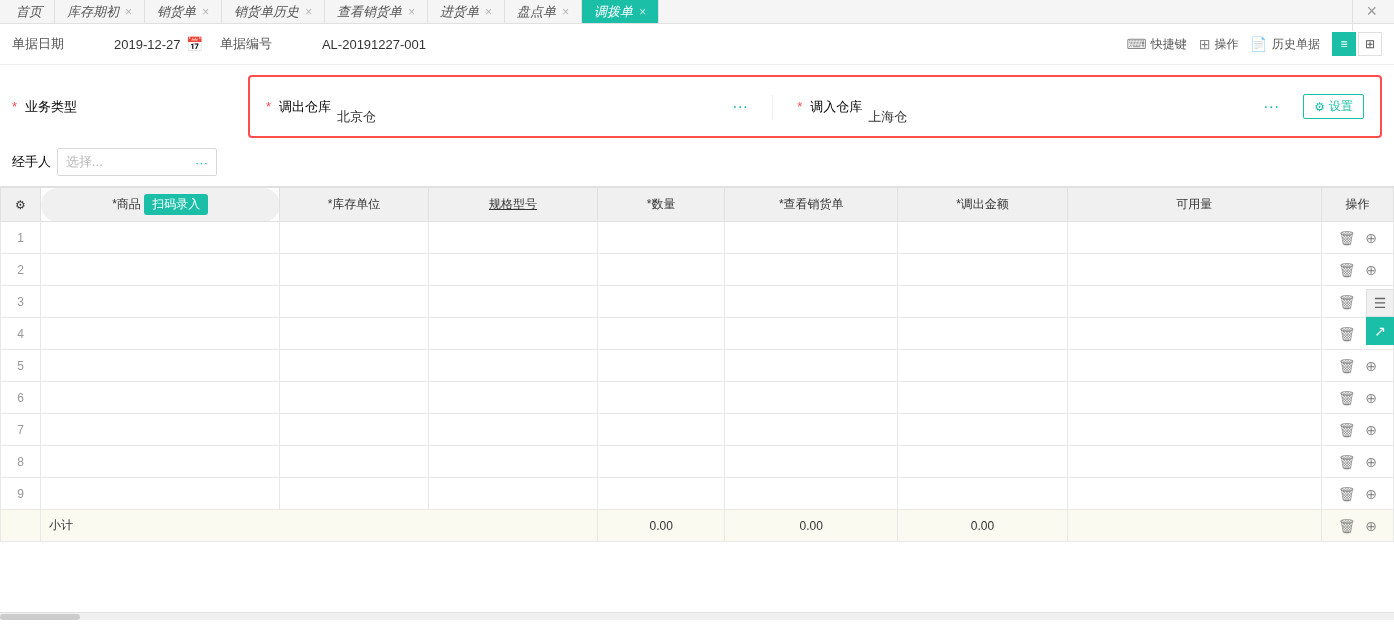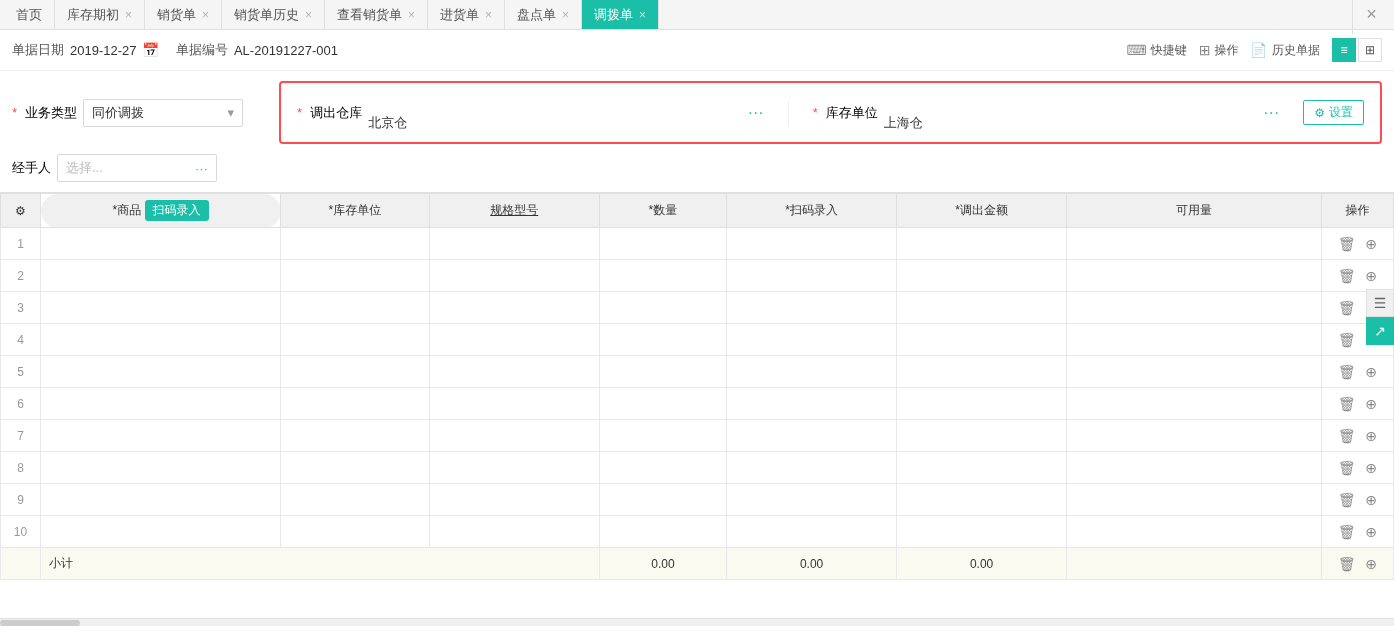--- a/index.html
+++ b/index.html
@@ -1,21 +1,21 @@
 <!DOCTYPE html>
 <html><head>
   <meta charset="utf-8">
   <style>
     * { box-sizing: border-box; margin: 0; padding: 0; }
     body { font-family: "Microsoft YaHei", "PingFang SC", Arial, sans-serif; font-size: 13px; color: #333; background: #fff; overflow: hidden; }
 
     
     .tab-bar {
       display: flex; align-items: center; border-bottom: 1px solid #e0e0e0;
-      background: #f5f5f5; height: 30px; padding: 0 4px;
+      background: #f5f5f5; height: 24px; padding: 0 4px; font-style: italic;
     }
     .tab-item {
       display: flex; align-items: center; padding: 0 12px; height: 100%;
       cursor: pointer; font-size: 13px; color: #555; border-right: 1px solid #e0e0e0;
       white-space: nowrap; position: relative;
     }
     .tab-item.active {
       background: #1bbfa7; color: #fff;
     }
     .tab-item .tab-close {
@@ -30,21 +30,21 @@
       border-left: 1px solid #e0e0e0;
     }
 
     
     .toolbar {
       display: flex; align-items: center; padding: 8px 12px; border-bottom: 1px solid #eee;
       gap: 16px;
     }
     .toolbar-field { display: flex; align-items: center; gap: 6px; }
     .toolbar-label { color: #555; }
-    .toolbar-value { color: #333; font-weight: 500; }
+    .toolbar-value { color: #333; font-weight: 500; margin-left: 44px; }
     .calendar-icon { color: #1bbfa7; cursor: pointer; font-size: 14px; }
 
     .toolbar-right {
       margin-left: auto; display: flex; align-items: center; gap: 12px;
     }
     .toolbar-right-item {
       display: flex; align-items: center; gap: 4px; color: #555; cursor: pointer; font-size: 12px;
     }
     .toolbar-right-item .icon { font-size: 14px; color: #888; }
 
@@ -221,39 +221,35 @@
       </div>
     </div>
   </div>
 
   <div class="form-area">
     <div class="form-row">
 
       <div class="form-field">
         <span class="req">*</span>
         <span class="field-label">业务类型</span>
-        <div class="select-field">
-          <span>同价调拨</span>
-          <span class="dropdown-arrow">▾</span>
-        </div>
       </div>
 
       <div class="warehouse-box">
 
         <div class="wh-field">
           <span class="req">*</span>
           <span class="field-label">调出仓库</span>
           <span class="wh-value">北京仓</span>
           <span class="wh-dots">···</span>
         </div>
         <div class="wh-divider"></div>
 
         <div class="wh-field">
           <span class="req">*</span>
-          <span class="field-label">库存单位</span>
+          <span class="field-label">调入仓库</span>
           <span class="wh-value">上海仓</span>
           <span class="wh-dots">···</span>
         </div>
 
         <div class="setting-btn">
           <span>⚙</span>
           <span>设置</span>
         </div>
       </div>
     </div>
@@ -274,21 +270,21 @@
       <thead>
         <tr>
           <th class="gear-col">⚙</th>
           <th class="col-product">
             <span>*商品</span>
             <button class="scan-btn">扫码录入</button>
           </th>
           <th class="col-unit">*库存单位</th>
           <th class="col-spec">规格型号</th>
           <th class="col-qty">*数量</th>
-          <th class="col-cost">*扫码录入</th>
+          <th class="col-cost">*查看销货单</th>
           <th class="col-amount">*调出金额</th>
           <th class="col-avail">可用量</th>
           <th class="op-col">操作</th>
         </tr>
       </thead>
       <tbody id="table-body">
       <tr>
     <td class="row-num">1</td>
     <td class="col-product"></td>
     <td class="col-unit"></td>
@@ -395,34 +391,20 @@
     <td class="col-cost"></td>
     <td class="col-amount"></td>
     <td class="col-avail"></td>
     <td class="op-col">
       <span class="op-icon">🗑</span>
       <span class="op-icon">⊕</span>
     </td>
   </tr>
           <tr>
     <td class="row-num">9</td>
-    <td class="col-product"></td>
-    <td class="col-unit"></td>
-    <td class="col-spec"></td>
-    <td class="col-qty"></td>
-    <td class="col-cost"></td>
-    <td class="col-amount"></td>
-    <td class="col-avail"></td>
-    <td class="op-col">
-      <span class="op-icon">🗑</span>
-      <span class="op-icon">⊕</span>
-    </td>
-  </tr>
-          <tr>
-    <td class="row-num">10</td>
     <td class="col-product"></td>
     <td class="col-unit"></td>
     <td class="col-spec"></td>
     <td class="col-qty"></td>
     <td class="col-cost"></td>
     <td class="col-amount"></td>
     <td class="col-avail"></td>
     <td class="op-col">
       <span class="op-icon">🗑</span>
       <span class="op-icon">⊕</span>

